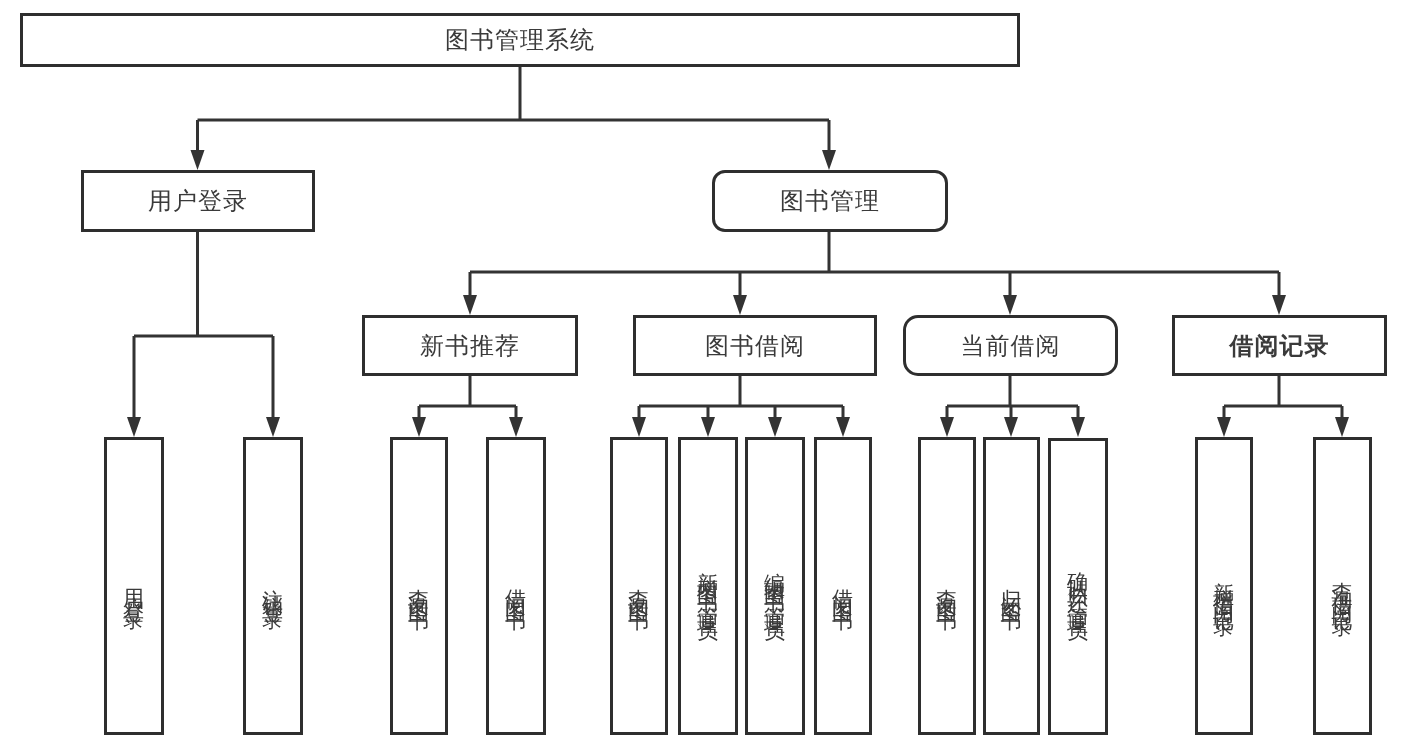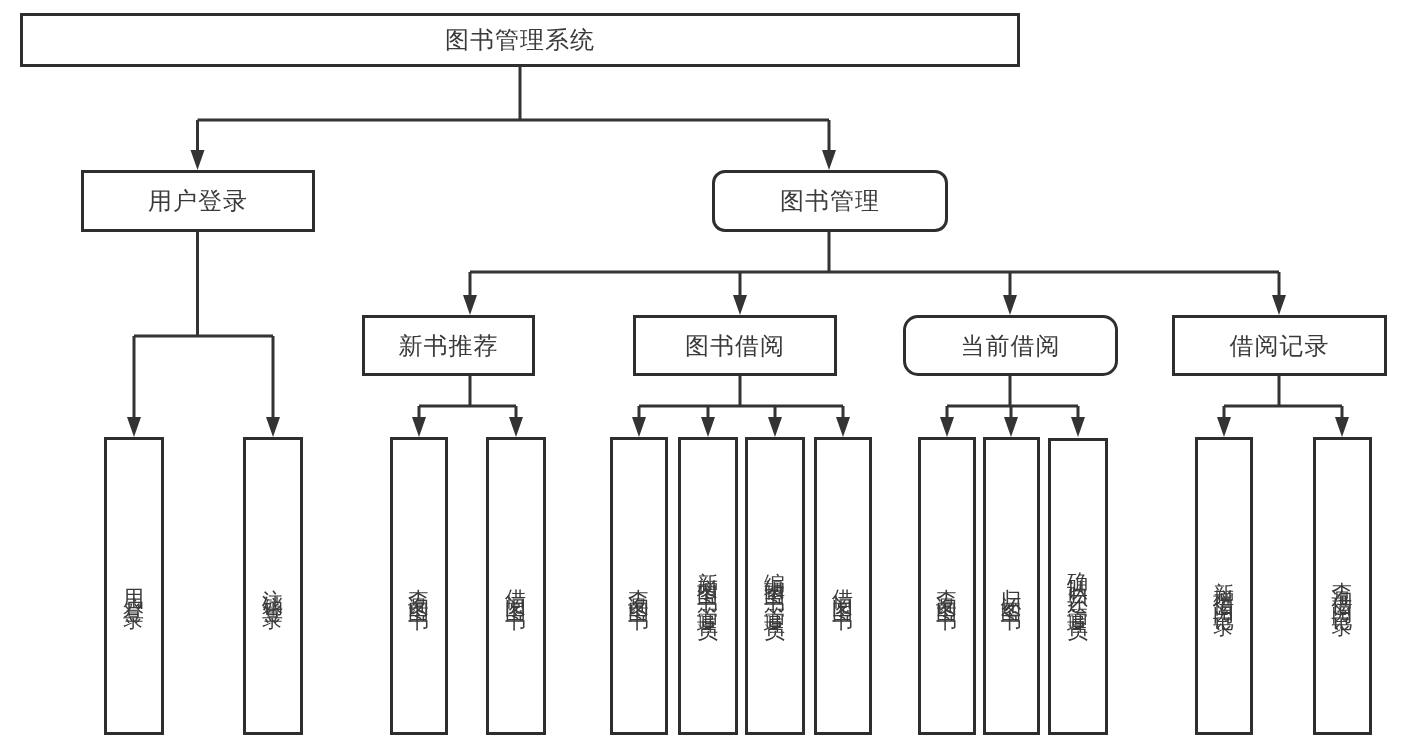--- a/index.html
+++ b/index.html
@@ -112,30 +112,30 @@
     <span>图书管理系统</span>
   </div>
 
   <div class="box h" style="left:81px; top:170px; width:234px; height:62px;">
     <span>用户登录</span>
   </div>
   <div class="box h" style="left:712px; top:170px; width:236px; height:62px;border-radius:13px;">
     <span>图书管理</span>
   </div>
 
-  <div class="box h" style="left:362px; top:315px; width:173px; height:61px;">
+  <div class="box h" style="left:362px; top:315px; width:216px; height:61px;">
     <span>新书推荐</span>
   </div>
-  <div class="box h" style="left:633px; top:315px; width:204px; height:61px;">
+  <div class="box h" style="left:633px; top:315px; width:244px; height:61px;">
     <span>图书借阅</span>
   </div>
   <div class="box h" style="left:903px; top:315px; width:215px; height:61px;border-radius:15px;">
     <span>当前借阅</span>
   </div>
-  <div class="box h" style="left:1172px; top:315px; width:215px; height:61px;">
+  <div class="box h" style="left:1172px; top:315px; width:215px; height:61px;font-weight:bold;">
     <span>借阅记录</span>
   </div>
 
   <div class="box v" style="left:104px; top:437px; width:60px; height:298px;">
     <span>用户登录</span>
   </div>
   <div class="box v" style="left:243px; top:437px; width:60px; height:298px;">
     <span>注销登录</span>
   </div>
 

